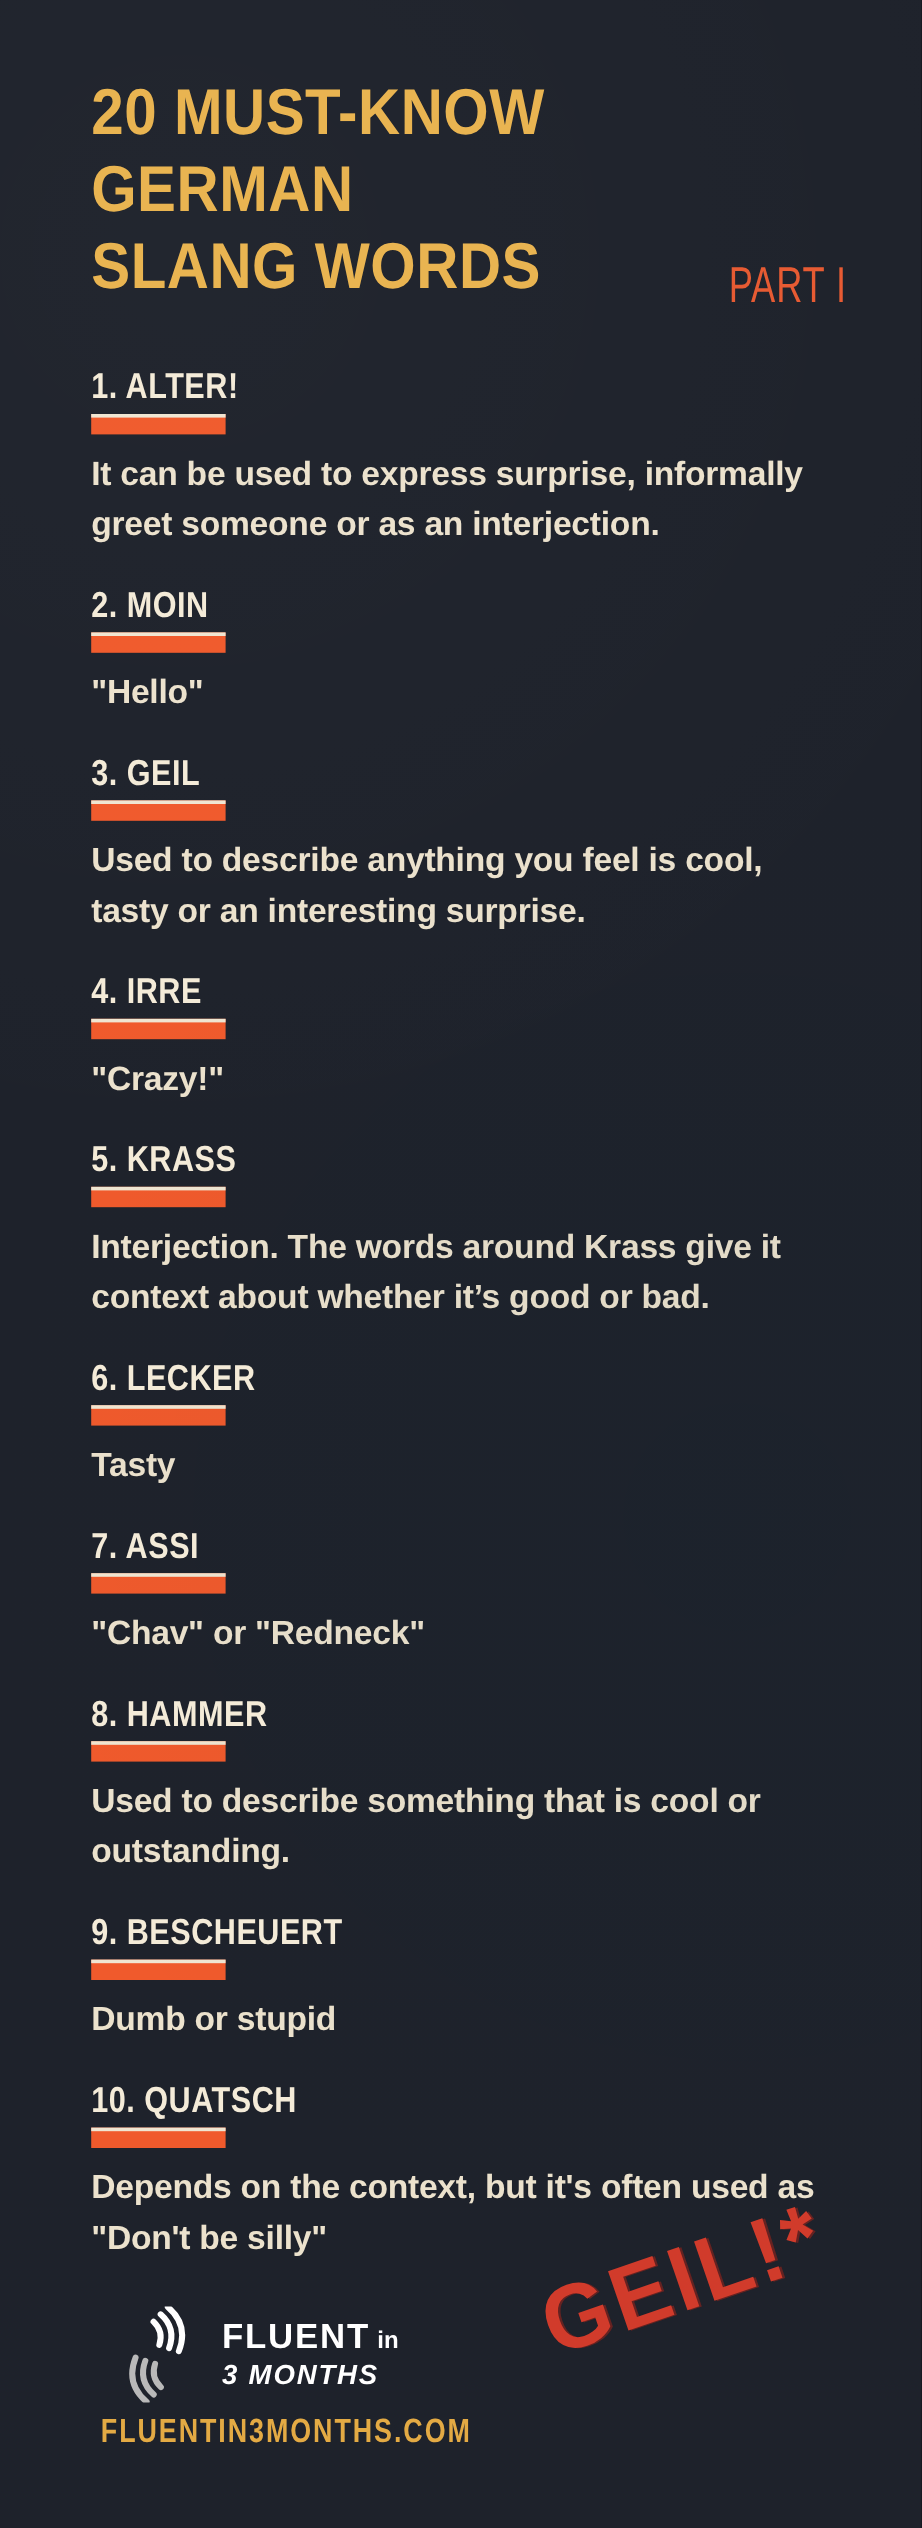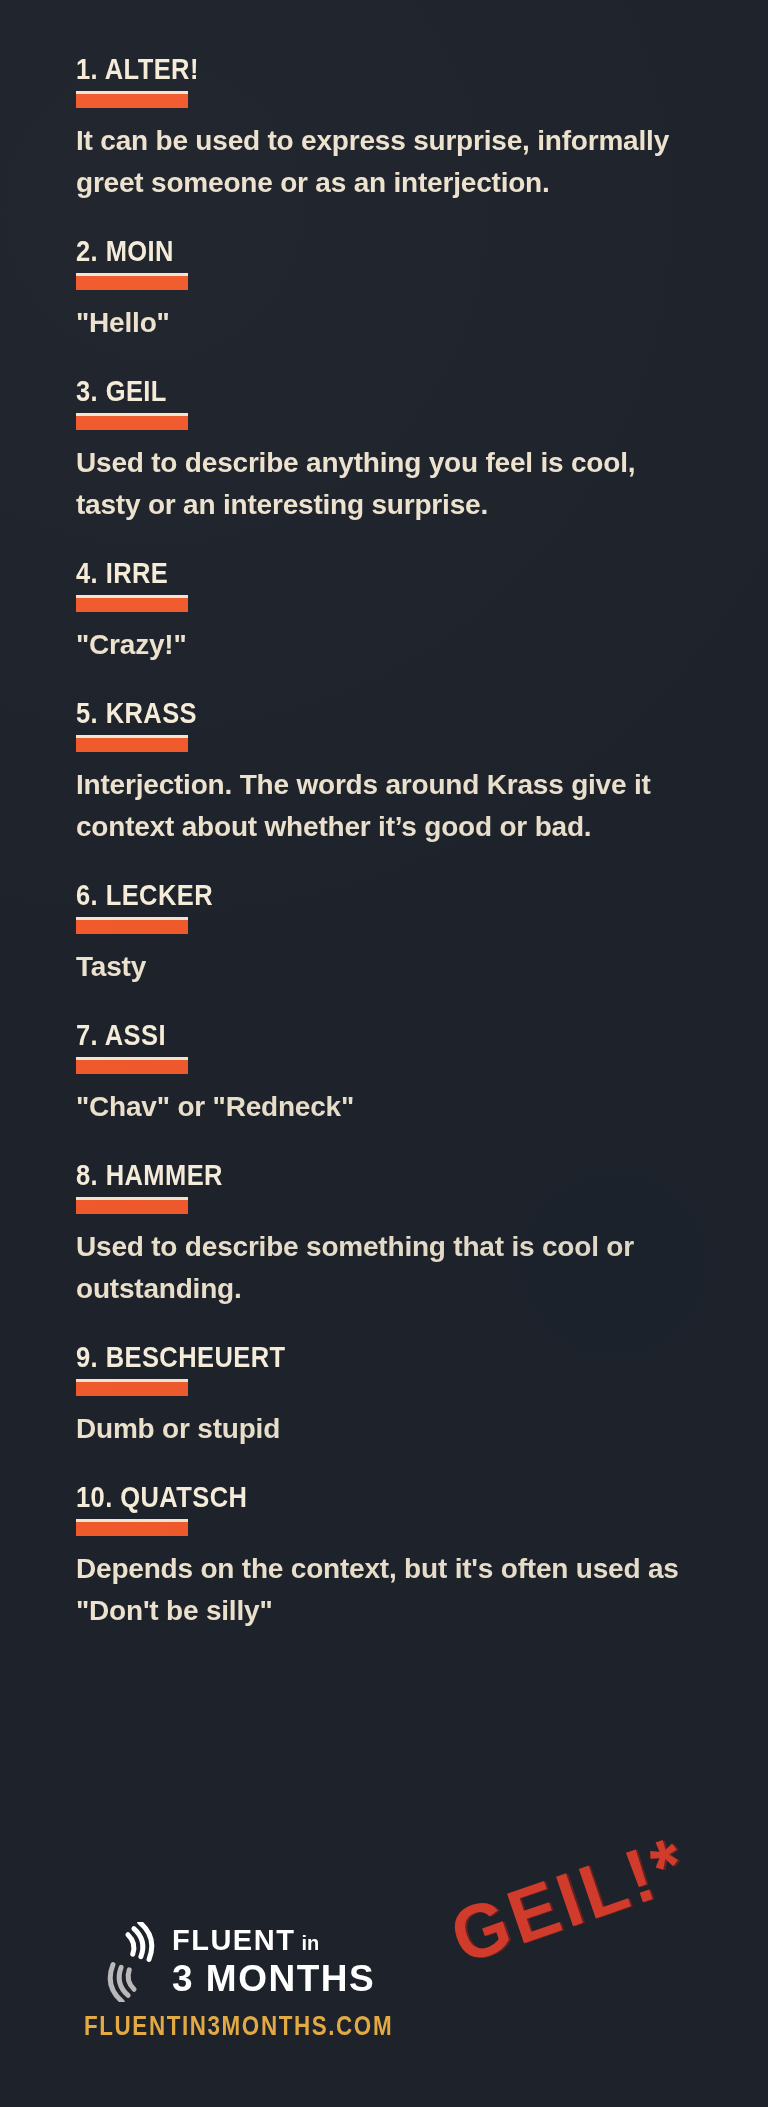--- a/index.html
+++ b/index.html
@@ -80,31 +80,31 @@
     white-space: pre-line;
   }
 
   .footer { position: absolute; left: 0; top: 1880px; width: 768px; height: 227px; }
   .brand {
     position: absolute;
     left: 102px;
     top: 42px;
     display: flex;
     align-items: center;
-    gap: 12px;
+    gap: 25px;
   }
   .brand-icon { display: block; }
   .brand-text { color: #ffffff; }
   .brand-line1 { display: flex; align-items: baseline; gap: 6px; }
   .brand-word1 {
     font-size: 29px; font-weight: bold; letter-spacing: 1.5px;
   }
   .brand-word2 { font-size: 20px; font-weight: bold; }
   .brand-word3 {
-    font-size: 37px; font-weight: bold; letter-spacing: 1.5px; margin-top: 1px;
+    font-size: 23px; font-weight: bold; letter-spacing: 1.5px; margin-top: 1px; font-style: italic;
   }
   .site-url {
     position: absolute;
     left: 84px;
     top: 130px;
     color: #e3aa44;
     font-size: 28px;
     font-weight: bold;
     letter-spacing: 2px;
     transform: scaleX(0.8);
@@ -121,20 +121,25 @@
     transform: rotate(-19deg) scaleX(0.95);
     transform-origin: left top;
     text-shadow: 2px 1px 0 rgba(160,35,25,0.55);
   }
 </style>
 </head>
 <body>
 
 <div class="page">
 
+  <header class="header">
+    <h1 class="title">20 MUST-KNOW GERMAN
+SLANG WORDS</h1>
+    <div class="part-label">PART I</div>
+  </header>
 
   <main class="entries">
     <section class="entry">
       <h2 class="entry-heading">1. ALTER!</h2>
       <div class="entry-rule"></div>
       <p class="entry-desc">It can be used to express surprise, informally
 greet someone or as an interjection.</p>
     </section>
     <section class="entry">
       <h2 class="entry-heading">2. MOIN</h2>

